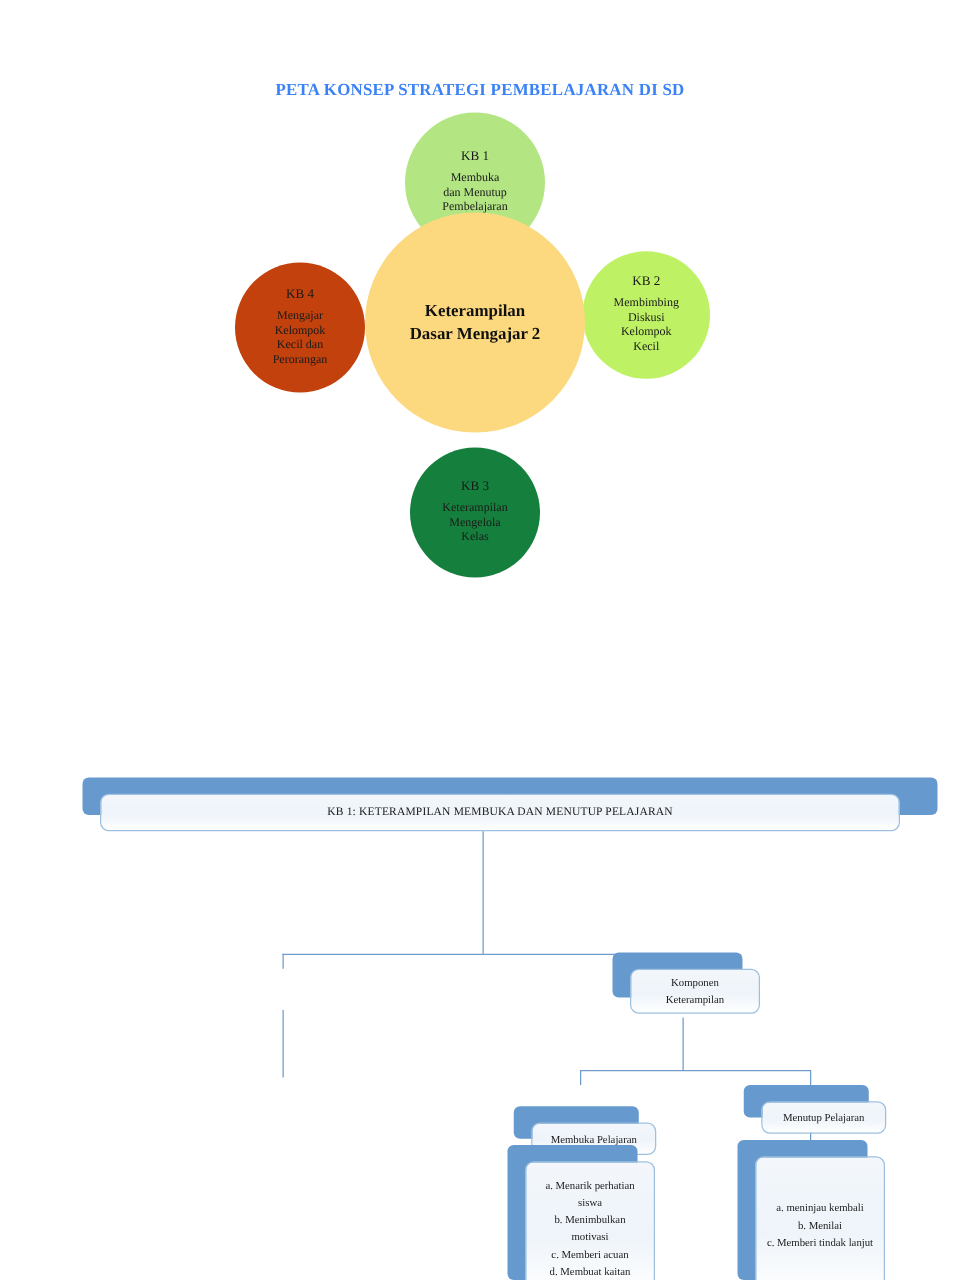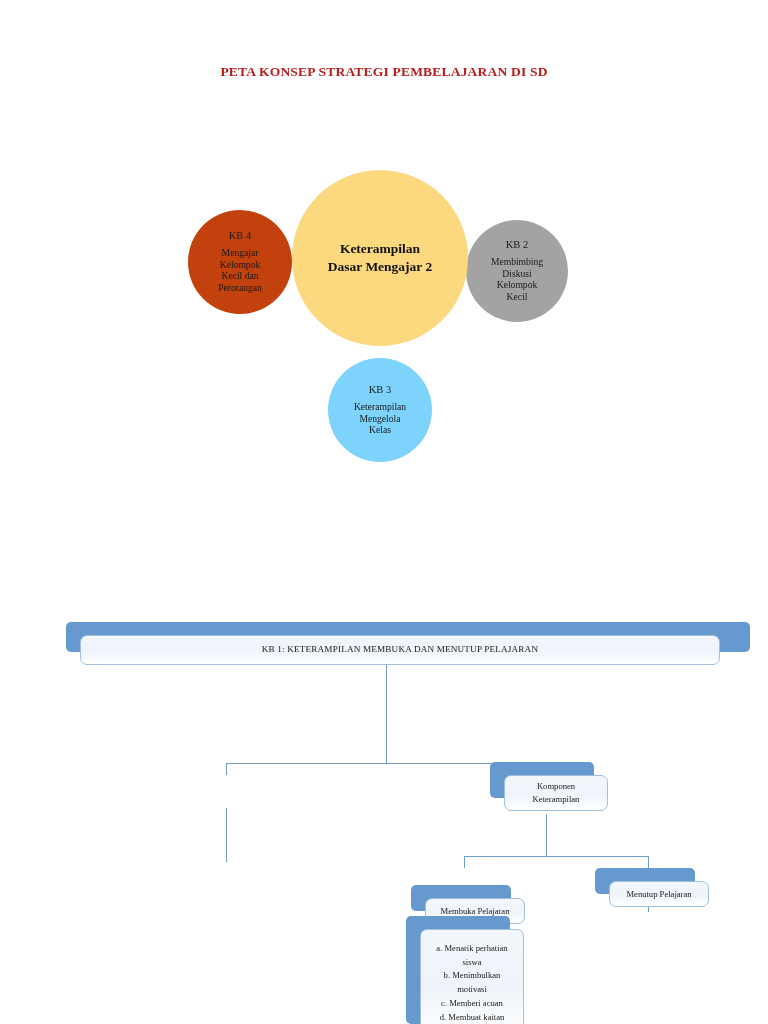--- a/index.html
+++ b/index.html
@@ -20,21 +20,21 @@
   #page-title {
     position: absolute;
     top: 64px;
     left: 0;
     width: 768px;
     text-align: center;
     font-family: "Liberation Serif", "DejaVu Serif", serif;
     font-weight: bold;
     font-size: 13.5px;
     letter-spacing: 0.2px;
-    color: #b91c1c;
+    color: #3b82f6;
   }
 
   
   #concept-map {
     position: absolute;
     top: 90px;
     left: 0;
     width: 768px;
     height: 380px;
   }
@@ -77,30 +77,30 @@
     height: 112px;
     left: 324px;
     top: 0px;
     background: #b3e583;
     z-index: 2;
   }
   #circle-kb2 {
     width: 102px;
     height: 102px;
     left: 466px;
-    top: 130px;
-    background: #a3a3a3;
+    top: 111px;
+    background: #bef264;
     z-index: 2;
   }
   #circle-kb3 {
     width: 104px;
     height: 104px;
     left: 328px;
     top: 268px;
-    background: #7dd3fc;
+    background: #15803d;
     z-index: 2;
   }
   #circle-kb4 {
     width: 104px;
     height: 104px;
     left: 188px;
     top: 120px;
     background: #c2410c;
     z-index: 2;
   }
@@ -223,20 +223,26 @@
 <div id="concept-map">
 
   <div class="circle" id="circle-kb4">
     <div class="kb-label">KB 4</div>
     <div class="kb-desc" style="white-space: pre-line;">Mengajar
 Kelompok
 Kecil dan
 Perorangan</div>
   </div>
 
+  <div class="circle" id="circle-kb1">
+    <div class="kb-label">KB 1</div>
+    <div class="kb-desc" style="white-space: pre-line;">Membuka
+dan Menutup
+Pembelajaran</div>
+  </div>
 
   <div class="circle" id="circle-kb2">
     <div class="kb-label">KB 2</div>
     <div class="kb-desc" style="white-space: pre-line;">Membimbing
 Diskusi
 Kelompok
 Kecil</div>
   </div>
 
   <div class="circle" id="circle-kb3">
@@ -304,14 +310,22 @@
   <div class="node" id="node-membuka-list" style="left:406px; top:316px; width:104px; height:108px;">
     <div class="plate"></div>
     <div class="face">
       <span class="txt" style="white-space: pre-line;">a. Menarik perhatian siswa
 b. Menimbulkan motivasi
 c. Memberi acuan
 d. Membuat kaitan</span>
     </div>
   </div>
 
+  <div class="node" id="node-menutup-list" style="left:590px; top:312px; width:104px; height:112px;">
+    <div class="plate"></div>
+    <div class="face">
+      <span class="txt" style="white-space: pre-line;">a. meninjau kembali
+b. Menilai
+c. Memberi tindak lanjut</span>
+    </div>
+  </div>
 
 </div>
 
 </body></html>

